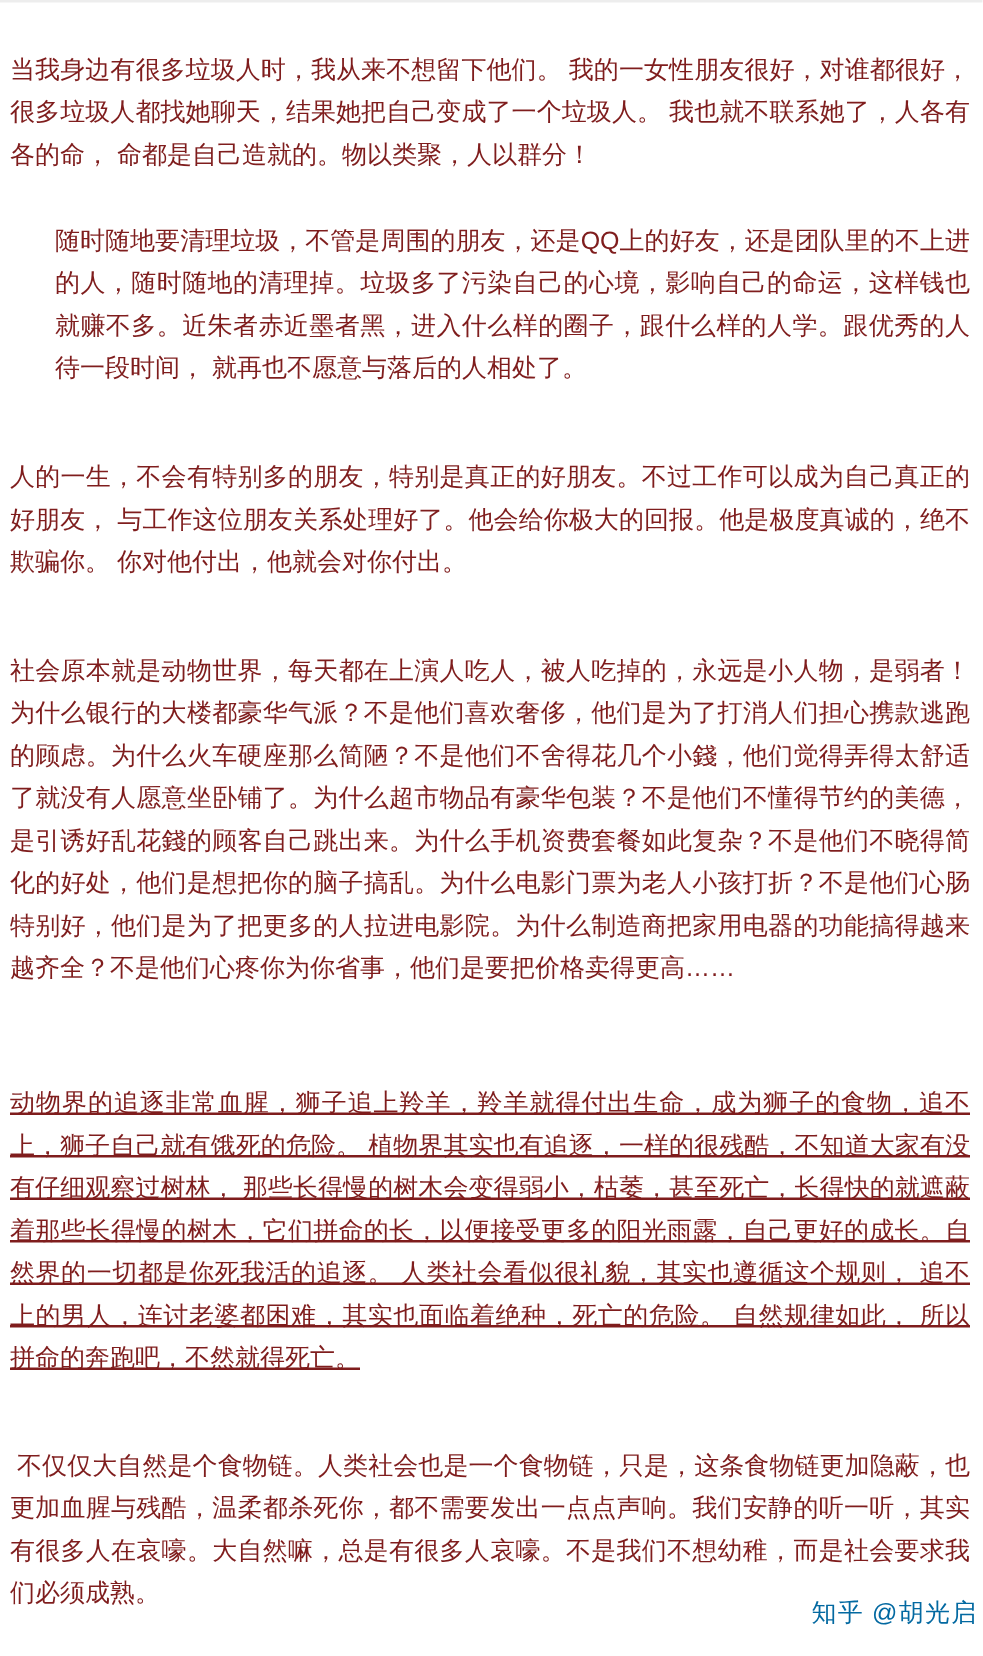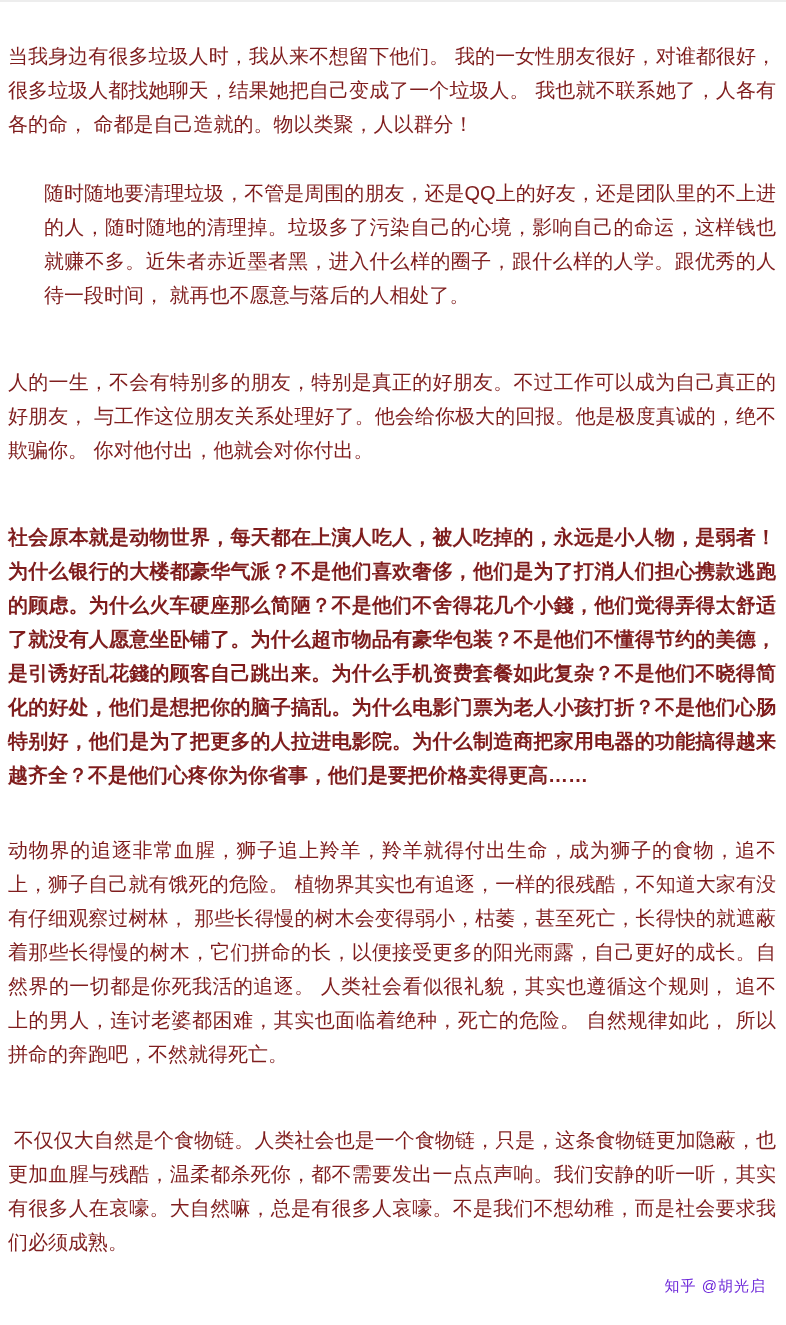--- a/index.html
+++ b/index.html
@@ -23,29 +23,29 @@
     margin: 0;
     font-size: 20px;
     line-height: 34px;
     color: #7f1d1d;
     white-space: pre-wrap;
     word-break: break-all;
     text-align: justify;
   }
   p.para.p2 { margin-top: 35px; margin-left: 36px; }
   p.para.p3 { margin-top: 53px; }
-  p.para.p4 { margin-top: 53px; font-weight: bold; }
-  p.para.p5 { margin-top: 41px; }
+  p.para.p4 { margin-top: 53px; }
+  p.para.p5 { margin-top: 74px; text-decoration: underline; }
   p.para.p6 { margin-top: 52px; }
   .watermark {
     position: absolute;
     top: 1275px;
-    right: 20px;
-    font-size: 15px;
-    color: #6d28d9;
+    right: 4px;
+    font-size: 20px;
+    color: #0369a1;
     letter-spacing: 1px;
     white-space: nowrap;
   }
 </style>
 </head>
 <body>
 
 <div class="article">
   <p class="para p1">当我身边有很多垃圾人时，我从来不想留下他们。 我的一女性朋友很好，对谁都很好，很多垃圾人都找她聊天，结果她把自己变成了一个垃圾人。 我也就不联系她了，人各有各的命， 命都是自己造就的。物以类聚，人以群分！</p>
   <p class="para p2">随时随地要清理垃圾，不管是周围的朋友，还是QQ上的好友，还是团队里的不上进的人，随时随地的清理掉。垃圾多了污染自己的心境，影响自己的命运，这样钱也就赚不多。近朱者赤近墨者黑，进入什么样的圈子，跟什么样的人学。跟优秀的人待一段时间， 就再也不愿意与落后的人相处了。</p>

